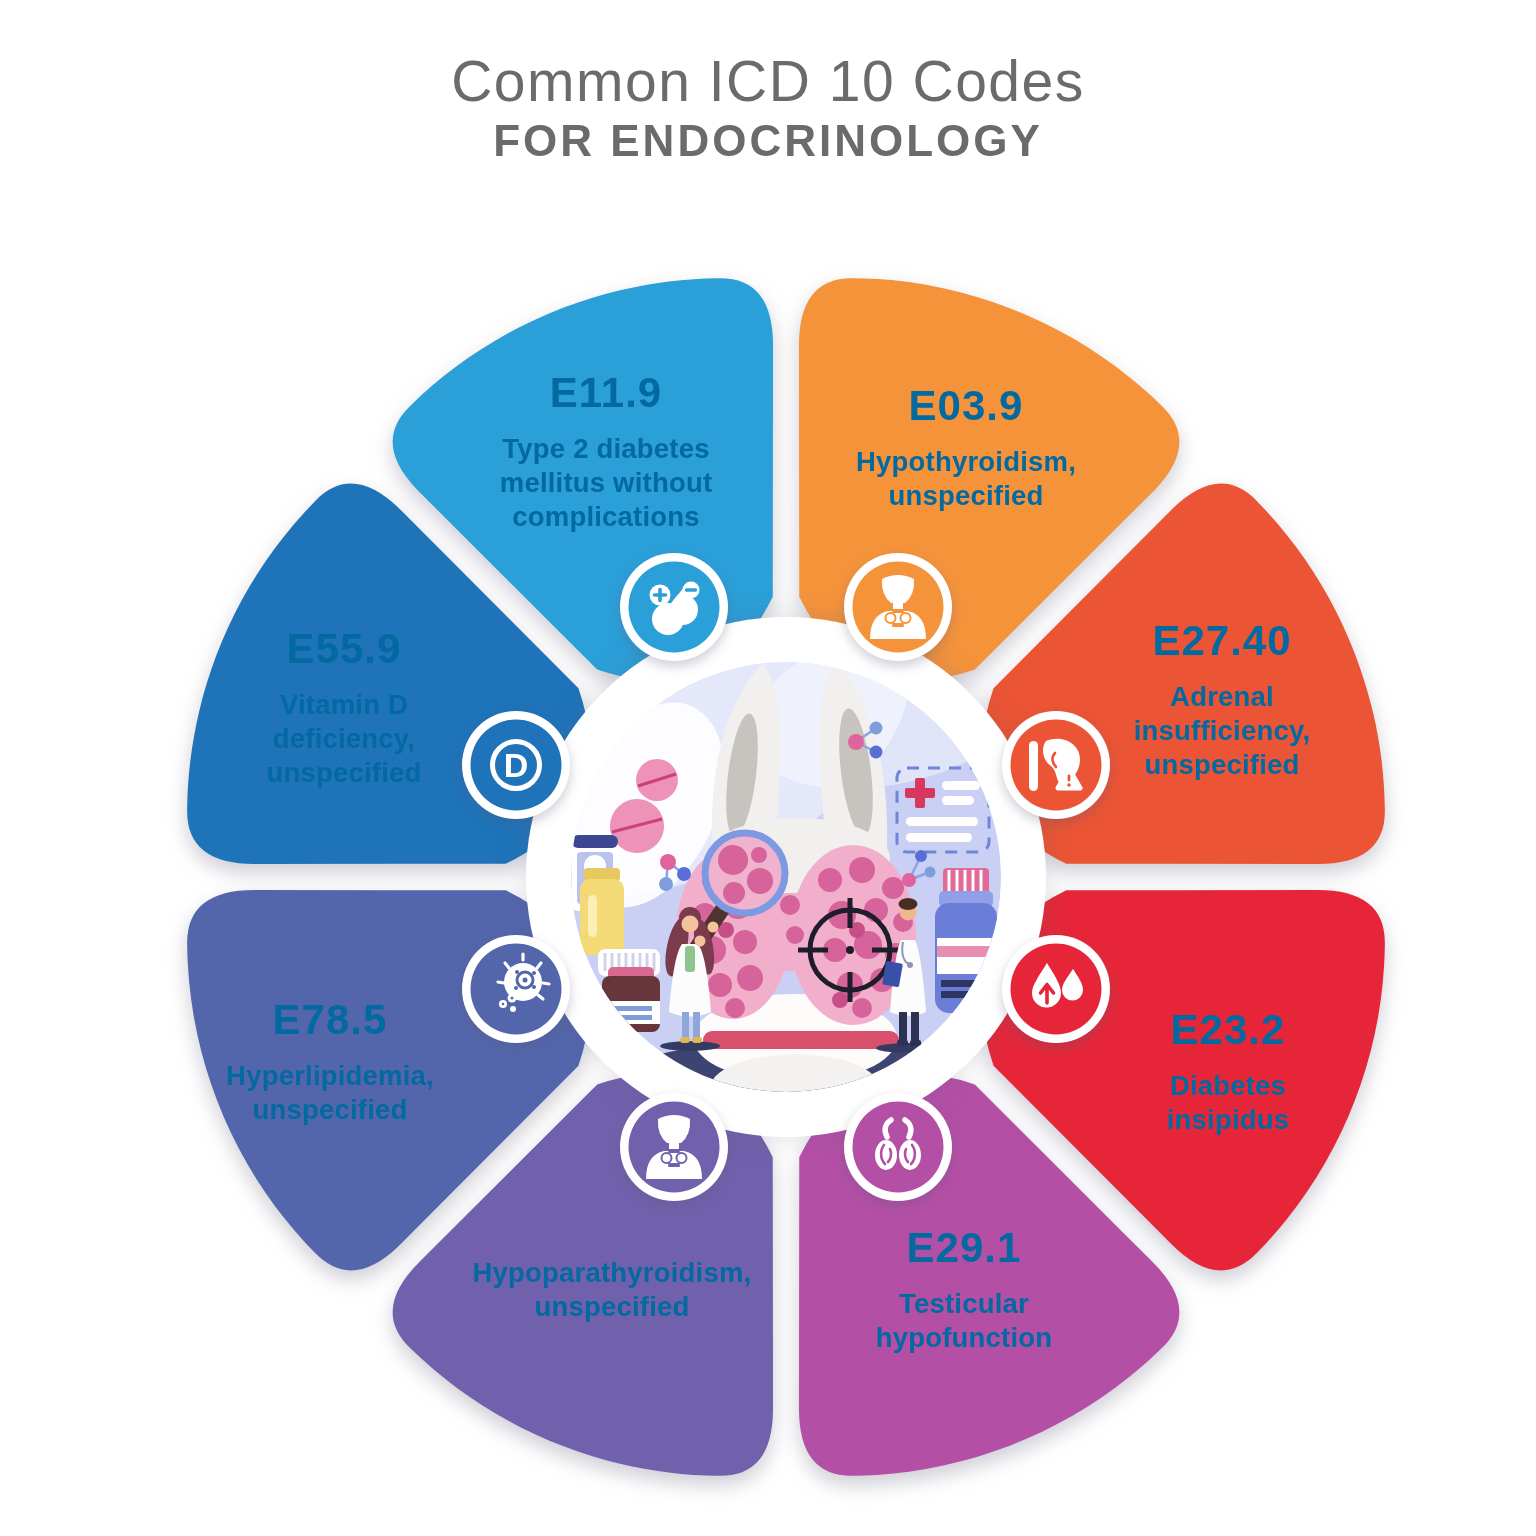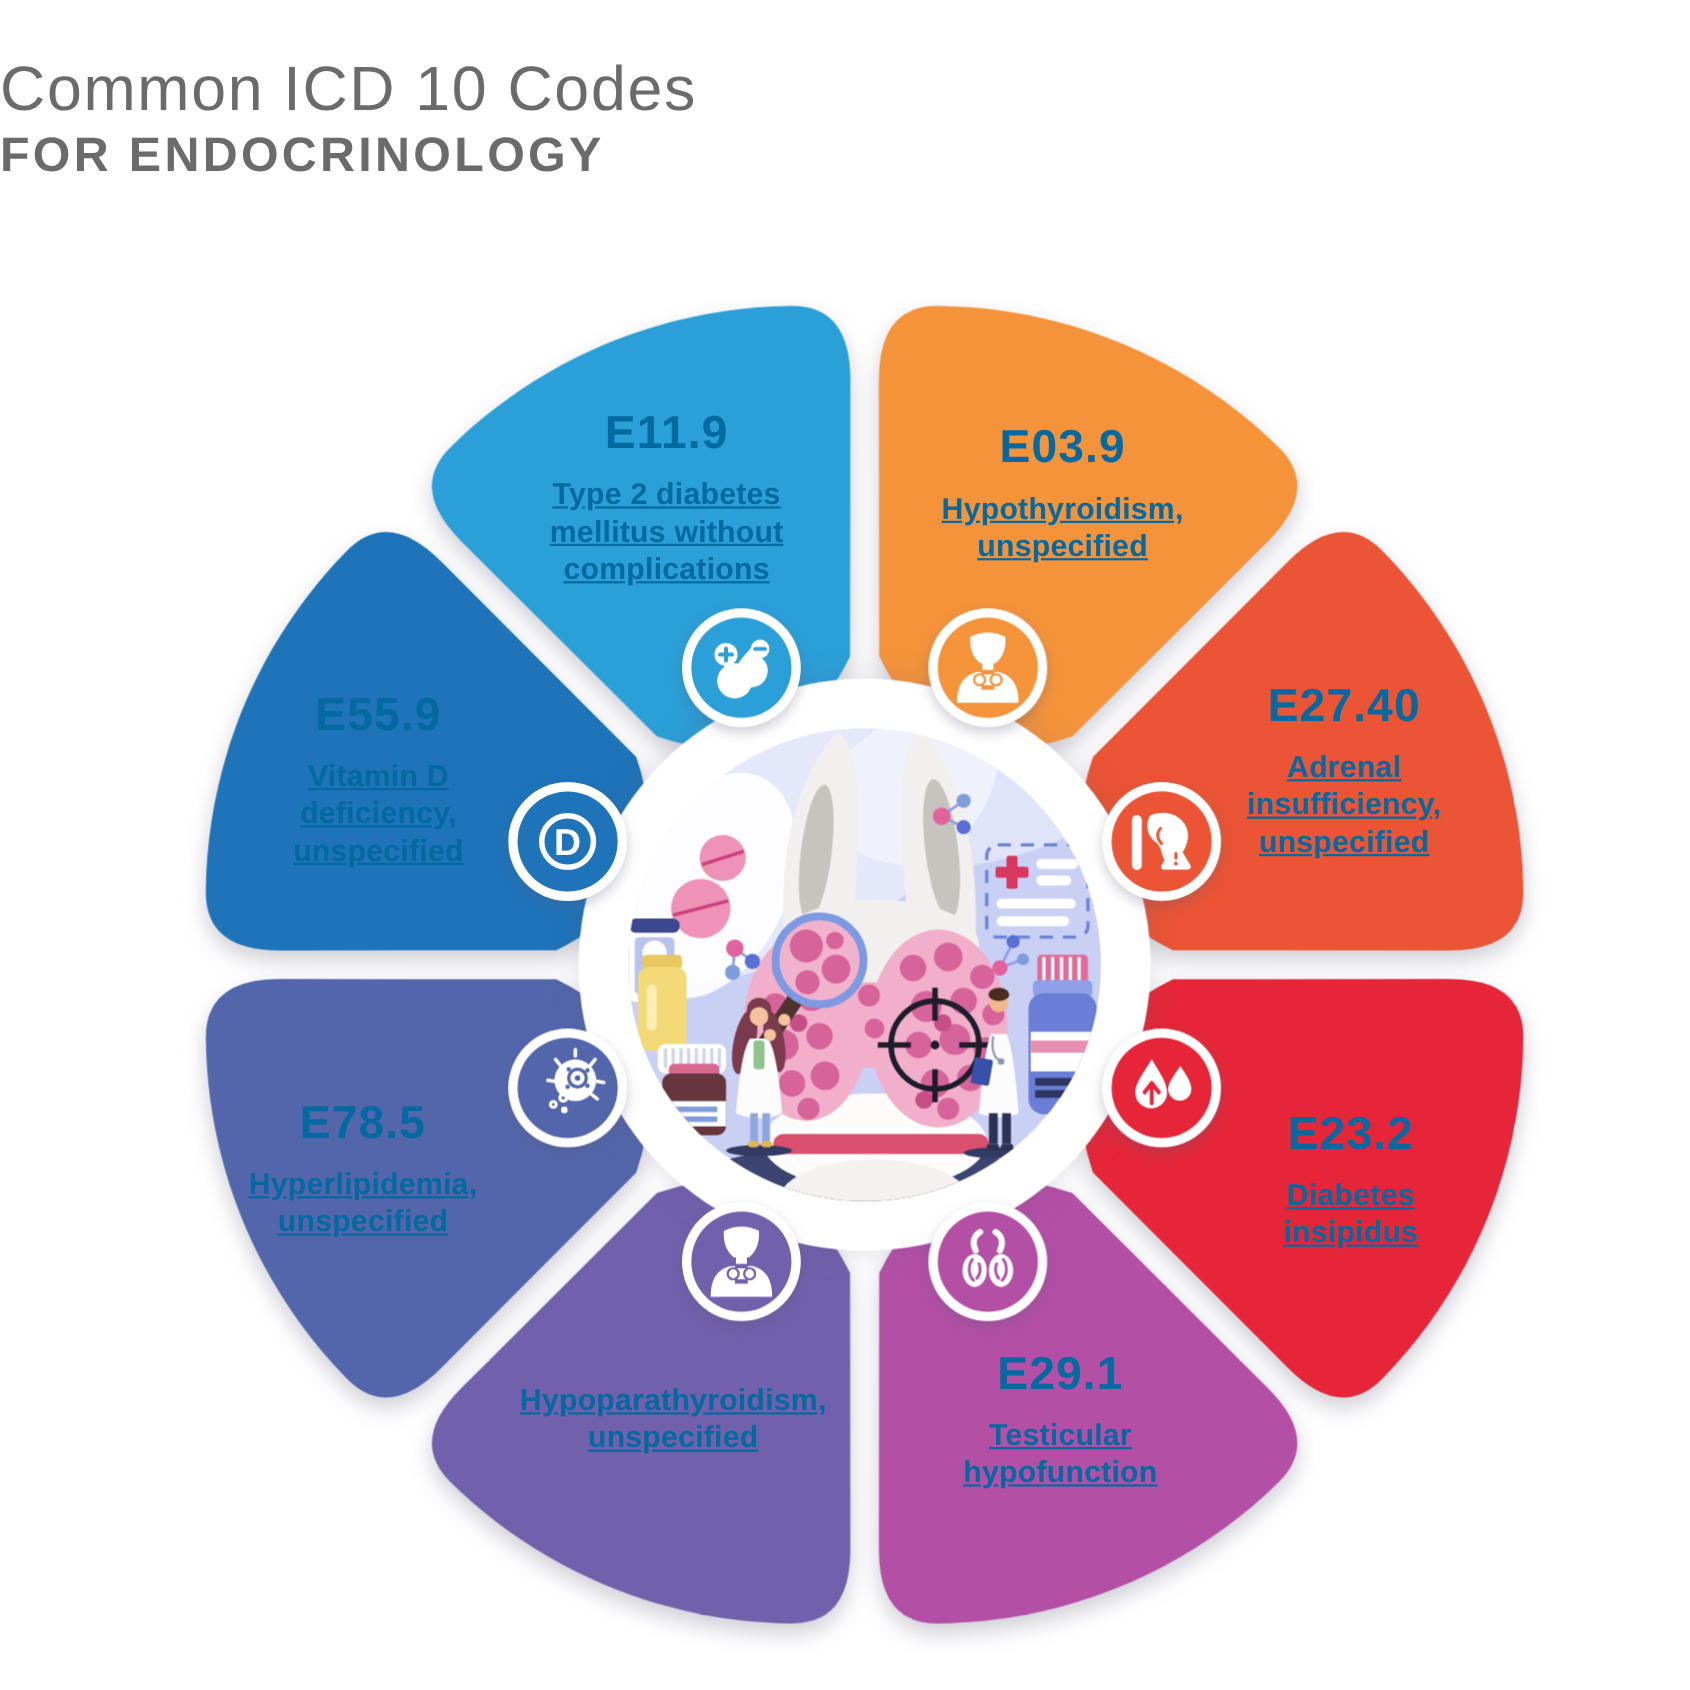--- a/index.html
+++ b/index.html
@@ -5,27 +5,27 @@
   html,body{margin:0;padding:0;background:#ffffff;}
   body{font-family:"Liberation Sans", sans-serif;}
   .stage{position:relative;width:1536px;height:1536px;background:#ffffff;overflow:hidden;}
   .stage svg{position:absolute;left:0;top:0;display:block;}
   svg text{font-family:"Liberation Sans", sans-serif;}
 
   .petals{filter:drop-shadow(0px 9px 10px rgba(90,90,120,0.30));}
   .hub{filter:drop-shadow(0px 0px 14px rgba(90,90,120,0.20));}
   .icons{filter:drop-shadow(0px 5px 6px rgba(90,90,120,0.30));}
 
-  .title{position:absolute;left:0;right:0;top:52px;color:#6b6b6b;}
+  .title{position:absolute;left:0;right:0;top:52px;text-align:center;color:#6b6b6b;}
   .title-line1{font-size:57px;font-weight:400;letter-spacing:1.5px;line-height:1.05;}
   .title-line2{font-size:44px;font-weight:700;letter-spacing:3px;line-height:1.05;margin-top:6px;}
 
   .seg-text{position:absolute;transform:translate(-50%,-50%);color:#0369a1;text-align:center;}
   .seg-code{font-size:42px;font-weight:700;letter-spacing:1px;margin-bottom:15px;}
-  .seg-desc{font-size:27.5px;font-weight:700;line-height:1.24;letter-spacing:0.2px;margin:0 auto;text-decoration:underline;}
+  .seg-desc{font-size:27.5px;font-weight:700;line-height:1.24;letter-spacing:0.2px;margin:0 auto;}
 
   .st0{left:606px;top:452px;width:262px;}
   .st1{left:966px;top:448px;width:262px;}
   .st2{left:1222px;top:700px;width:228px;}
   .st3{left:1228px;top:1072px;width:172px;}
   .st4{left:964px;top:1290px;width:212px;}
   .st5{left:612px;top:1290px;width:312px;}
   .st6{left:330px;top:1062px;width:252px;}
   .st7{left:344px;top:708px;width:188px;}
 </style>

